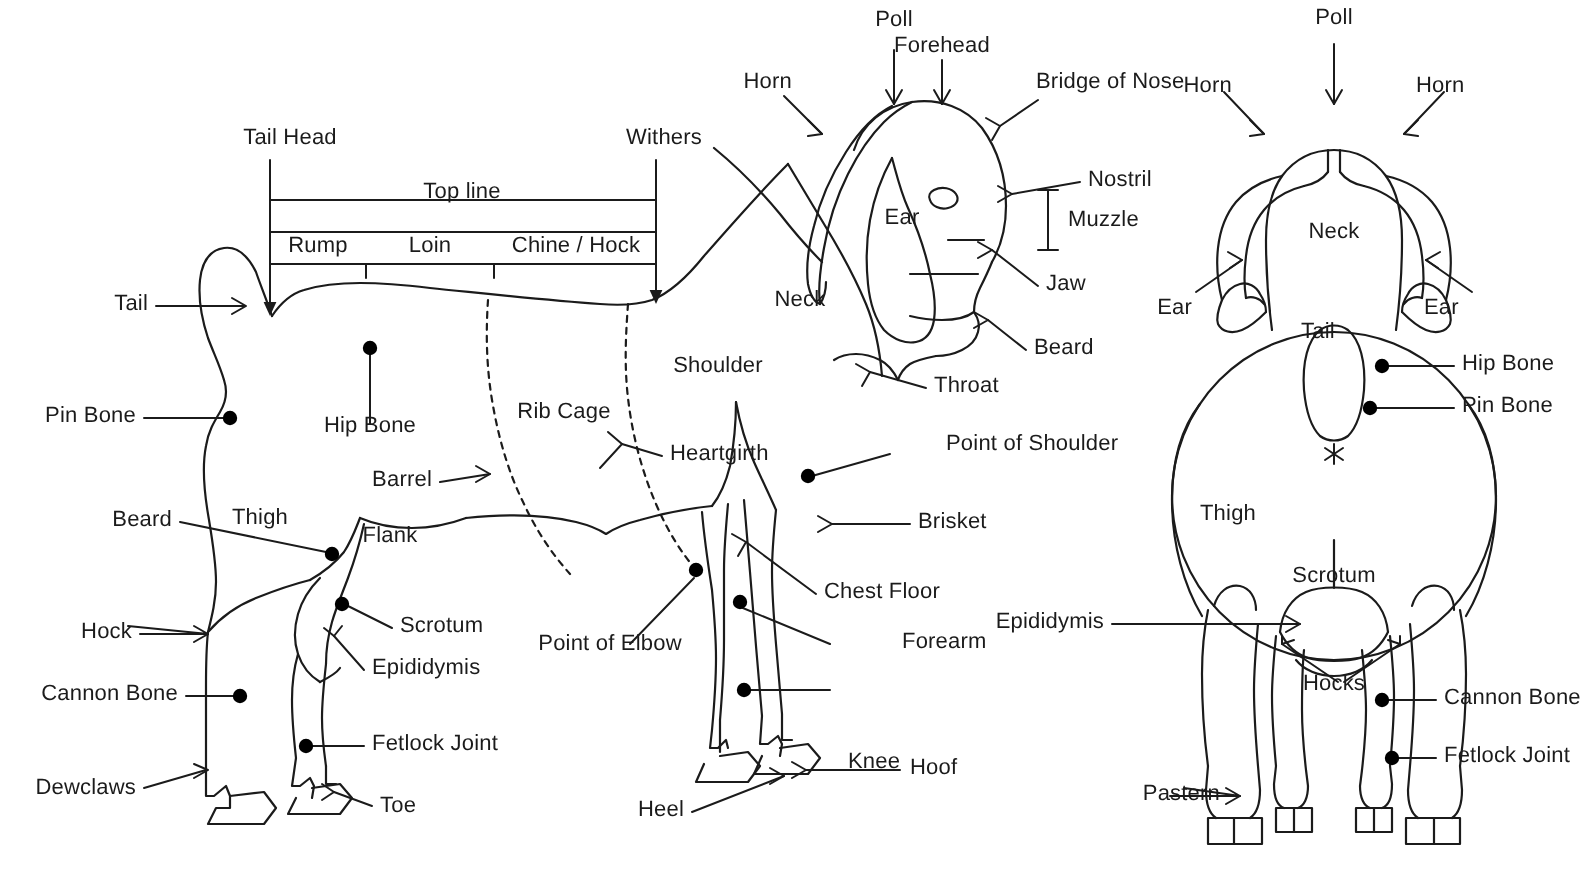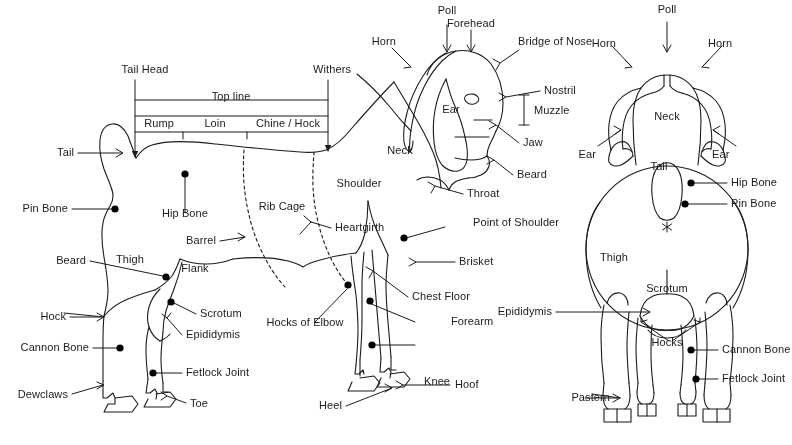--- a/index.html
+++ b/index.html
@@ -397,21 +397,21 @@
   <div class="lbl r" style="left:396px;top:36px;">Horn</div>
   <div class="lbl c" style="left:451px;top:104px;">Ear</div>
 
   <div class="lbl" style="left:449px;top:217px;margin-left:24px;">Point of Shoulder</div>
   <div class="lbl" style="left:459px;top:256px;">Brisket</div>
   <div class="lbl" style="left:412px;top:291px;">Chest Floor</div>
   <div class="lbl" style="left:419px;top:316px;padding-left:32px;">Forearm</div>
   <div class="lbl" style="left:424px;top:339px;margin-top:37px;">Knee</div>
   <div class="lbl" style="left:455px;top:379px;text-align:right;">Hoof</div>
   <div class="lbl r" style="left:342px;top:400px;">Heel</div>
-  <div class="lbl c" style="left:305px;top:317px;">Hocks of Elbow</div>
+  <div class="lbl c" style="left:305px;top:317px;">Point of Elbow</div>
 
   <div class="lbl c" style="left:195px;top:263px;">Flank</div>
   <div class="lbl r" style="left:86px;top:255px;">Beard</div>
   <div class="lbl c" style="left:130px;top:254px;">Thigh</div>
   <div class="lbl r" style="left:66px;top:311px;">Hock</div>
   <div class="lbl r" style="left:89px;top:342px;">Cannon Bone</div>
   <div class="lbl r" style="left:68px;top:389px;">Dewclaws</div>
   <div class="lbl" style="left:200px;top:308px;">Scrotum</div>
   <div class="lbl" style="left:186px;top:329px;">Epididymis</div>
   <div class="lbl" style="left:186px;top:367px;">Fetlock Joint</div>

